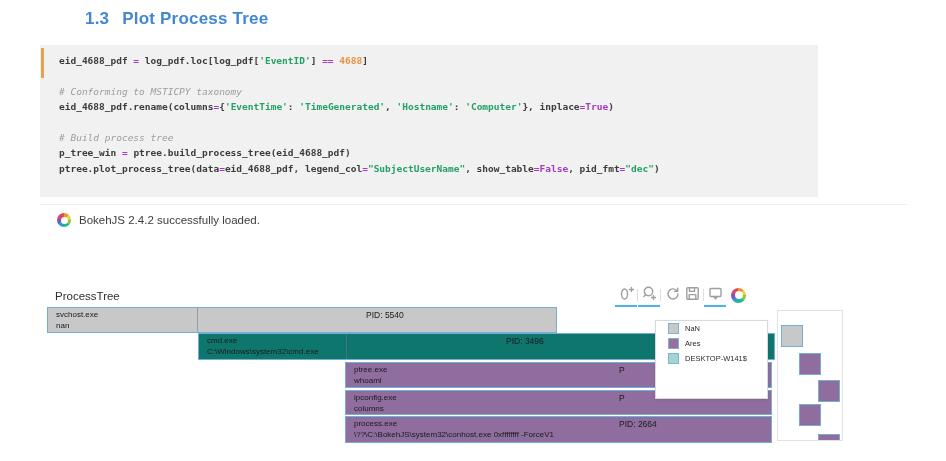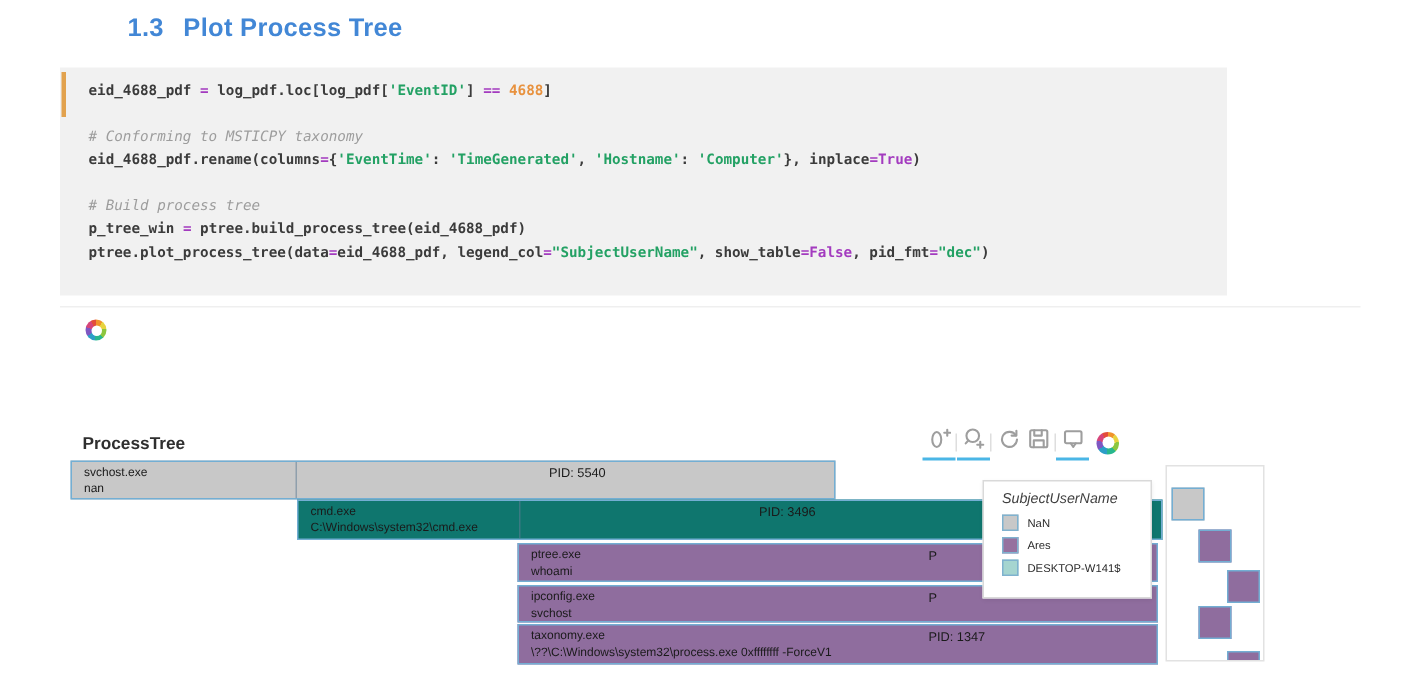--- a/index.html
+++ b/index.html
@@ -23,21 +23,21 @@
   .tok-com{color:#9d9d9d;font-style:italic;font-weight:500;}
   .out-sep{position:absolute;left:40px;top:204px;width:867px;height:1px;background:#efefef;}
   
   .output-row{position:absolute;left:57px;top:213px;display:flex;align-items:center;gap:8px;
               font-size:11.5px;color:#3c3c3c;}
   .bokeh-ring{width:14px;height:14px;border-radius:50%;position:relative;flex:0 0 auto;
     background:conic-gradient(#f0932b 0 40deg,#e8d33f 40deg 85deg,#8cc63f 85deg 135deg,
       #28b78d 135deg 185deg,#2c9ec7 185deg 235deg,#7e57c2 235deg 285deg,#d6457a 285deg 330deg,#e34d3a 330deg 360deg);}
   .bokeh-ring::after{content:"";position:absolute;inset:3.5px;background:#fff;border-radius:50%;}
   
-  .plot-title{position:absolute;left:55px;top:290px;font-size:11.5px;font-weight:bold;color:#2f2f2f;}
+  .plot-title{position:absolute;left:55px;top:290px;font-size:11.5px;font-weight:normal;color:#2f2f2f;}
   .toolbar{position:absolute;left:616px;top:284px;display:flex;align-items:center;height:22px;}
   .tool{position:relative;width:20px;height:18px;display:flex;align-items:center;justify-content:center;cursor:pointer;}
   .tool svg{stroke:#9e9e9e;fill:none;stroke-width:1.4;stroke-linecap:round;stroke-linejoin:round;}
   .tool.active::after{content:"";position:absolute;left:-1px;right:-1px;bottom:-3px;height:2.4px;background:#4ab6e6;}
   .tool-sep{width:1px;height:12px;background:#dedede;margin:0 1px;}
   .toolbar .bokeh-ring{width:15px;height:15px;margin-left:6px;}
   
   .pbox{position:absolute;box-sizing:border-box;border:1.4px solid #73aed3;cursor:pointer;}
   .pbox .l1{position:absolute;left:8px;top:1.5px;font-size:8px;color:#1a1a1a;white-space:nowrap;}
   .pbox .l2{position:absolute;left:8px;top:12.5px;font-size:8px;color:#1a1a1a;white-space:nowrap;}
@@ -63,20 +63,21 @@
 </div>
 
 <div class="code-cell">
   <div class="cell-accent"></div>
   <div class="code" id="code"><div class="code-line"><span>eid_4688_pdf </span><span class="tok-op">=</span><span> log_pdf.loc[log_pdf[</span><span class="tok-str">'EventID'</span><span>] </span><span class="tok-op">==</span><span> </span><span class="tok-num">4688</span><span>]</span></div><div class="code-line">&nbsp;</div><div class="code-line"><span class="tok-com"># Conforming to MSTICPY taxonomy</span></div><div class="code-line"><span>eid_4688_pdf.rename(columns</span><span class="tok-op">=</span><span>{</span><span class="tok-str">'EventTime'</span><span>: </span><span class="tok-str">'TimeGenerated'</span><span>, </span><span class="tok-str">'Hostname'</span><span>: </span><span class="tok-str">'Computer'</span><span>}, inplace</span><span class="tok-op">=</span><span class="tok-kw">True</span><span>)</span></div><div class="code-line">&nbsp;</div><div class="code-line"><span class="tok-com"># Build process tree</span></div><div class="code-line"><span>p_tree_win </span><span class="tok-op">=</span><span> ptree.build_process_tree(eid_4688_pdf)</span></div><div class="code-line"><span>ptree.plot_process_tree(data</span><span class="tok-op">=</span><span>eid_4688_pdf, legend_col</span><span class="tok-op">=</span><span class="tok-str">"SubjectUserName"</span><span>, show_table</span><span class="tok-op">=</span><span class="tok-kw">False</span><span>, pid_fmt</span><span class="tok-op">=</span><span class="tok-str">"dec"</span><span>)</span></div></div>
 </div>
 <div class="out-sep"></div>
 
 <div class="output-row">
   <span class="bokeh-ring"></span>
+  <span>BokehJS 2.4.2 successfully loaded.</span>
 </div>
 
 <div class="plot-title">ProcessTree</div>
 <div class="toolbar" id="toolbar">
     <div class="tool active">
       <span><svg width="15" height="15" viewBox="0 0 15 15">
           <ellipse cx="5.5" cy="8" rx="3" ry="5"></ellipse>
           <path d="M10.5 3.5h4M12.5 1.5v4"></path>
         </svg></span>
     </div>
@@ -124,32 +125,31 @@
       <div class="pid" style="left: 307px;">PID: 3496</div>
       <div class="divider" style="left: 147px;"></div>
     </div>
     <div class="pbox" style="left: 345px; top: 362px; width: 427px; height: 26px; background: rgb(143, 109, 158);">
       <div class="l1">ptree.exe</div>
       <div class="l2">whoami</div>
       <div class="pid" style="left: 273px;">P</div>
     </div>
     <div class="pbox" style="left: 345px; top: 390px; width: 427px; height: 25px; background: rgb(143, 109, 158);">
       <div class="l1">ipconfig.exe</div>
-      <div class="l2">svchost</div>
+      <div class="l2">columns</div>
       <div class="pid" style="left: 273px;">P</div>
     </div>
     <div class="pbox" style="left: 345px; top: 416px; width: 427px; height: 27px; background: rgb(143, 109, 158);">
-      <div class="l1">taxonomy.exe</div>
-      <div class="l2">\??\C:\Windows\system32\process.exe 0xffffffff -ForceV1</div>
-      <div class="pid" style="left: 273px;">PID: 1347</div>
+      <div class="l1">process.exe</div>
+      <div class="l2">\??\C:\BokehJS\system32\conhost.exe 0xffffffff -ForceV1</div>
+      <div class="pid" style="left: 273px;">PID: 2664</div>
     </div>
   </div>
 
 <div class="legend">
-  <div class="legend-title">SubjectUserName</div>
   <div id="legend-items">
       <div class="legend-item">
         <span class="legend-swatch" style="background: rgb(200, 200, 200);"></span>
         <span class="legend-label">NaN</span>
       </div>
       <div class="legend-item">
         <span class="legend-swatch" style="background: rgb(150, 113, 159);"></span>
         <span class="legend-label">Ares</span>
       </div>
       <div class="legend-item">

